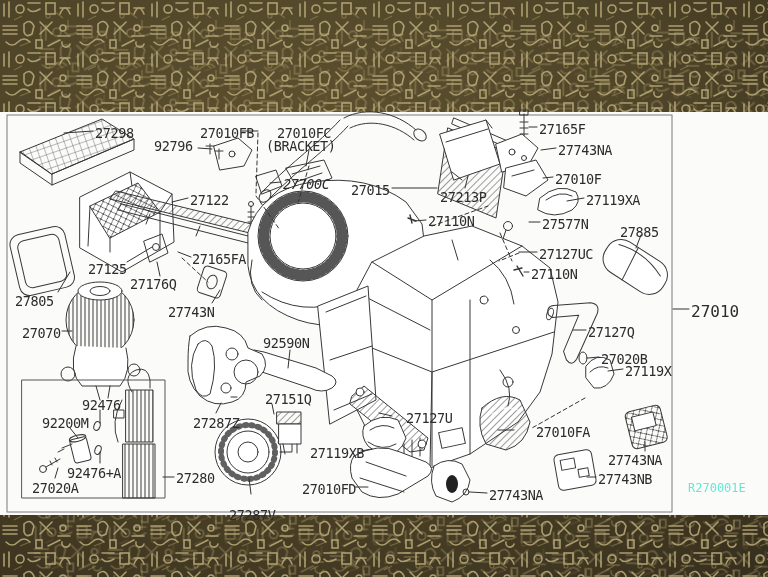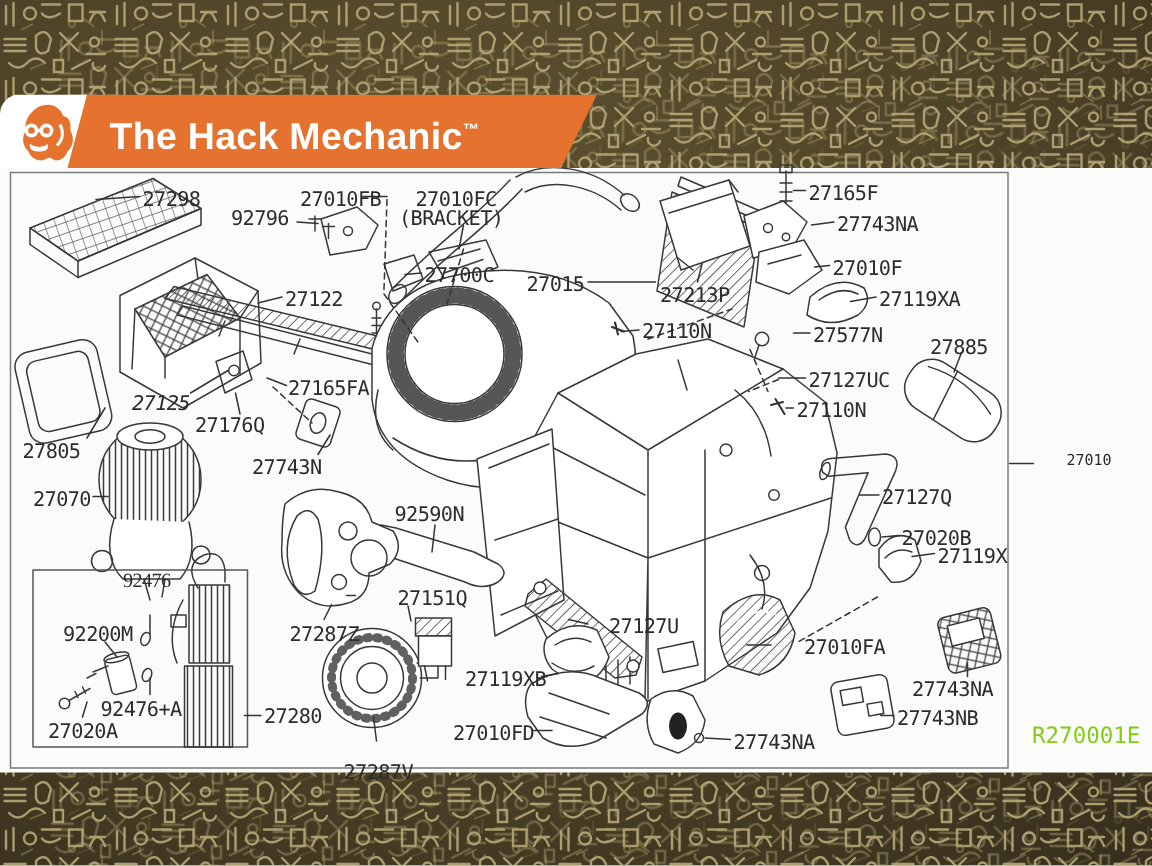--- a/index.html
+++ b/index.html
@@ -10,22 +10,22 @@
   #art{position:absolute;left:0;top:0;width:768px;height:577px;}
   
   #banner{position:absolute;left:0;top:63px;width:420px;height:49px;}
   #banner .band{position:absolute;left:0;top:0;width:420px;height:49px;background:#e5722e;clip-path:polygon(10px 0,398px 0,374px 49px,0 49px);}
   #banner .logoblock{position:absolute;left:0;top:0;}
   #banner .title{position:absolute;left:73px;top:0;height:49px;line-height:49px;color:#ffffff;font-weight:bold;font-size:25px;letter-spacing:.2px;white-space:nowrap;}
   #banner .title .tm{font-size:11px;vertical-align:super;letter-spacing:0;}
   
   #labels{position:absolute;left:0;top:0;width:768px;height:577px;}
   .part-label{position:absolute;font-family:"DejaVu Sans Mono",monospace;font-size:13.5px;font-weight:500;letter-spacing:-0.4px;color:#2c2c2c;white-space:nowrap;}
-  .ref-code{position:absolute;left:688px;top:481px;font-family:"DejaVu Sans Mono",monospace;font-size:15px;color:#84cc16;}
-  .assembly-label{position:absolute;left:691px;top:302px;font-family:"DejaVu Sans Mono",monospace;font-size:10px;color:#2c2c2c;margin-left:20px;}
+  .ref-code{position:absolute;left:688px;top:481px;font-family:"DejaVu Sans Mono",monospace;font-size:12px;color:#5eead4;}
+  .assembly-label{position:absolute;left:691px;top:302px;font-family:"DejaVu Sans Mono",monospace;font-size:16px;color:#2c2c2c;}
 </style>
 </head>
 <body>
 
 <div id="page">
 
   <svg id="bg" viewBox="0 0 768 577" aria-hidden="true">
     <defs>
       <pattern id="glyphs" patternUnits="userSpaceOnUse" width="74" height="50">
         <g stroke="#d6c48c" stroke-width="1.6" fill="none" opacity="0.9" stroke-linecap="round">
@@ -296,24 +296,24 @@
   </svg>
 
   <div id="labels">
     <div class="assembly-label">27010</div>
     <div class="ref-code">R270001E</div>
   <div class="part-label" style="left: 95px; top: 125px;">27298</div>
       <div class="part-label" style="left: 176px; top: 125px; margin-left: 24px;">27010FB</div>
       <div class="part-label" style="left: 154px; top: 138px;">92796</div>
       <div class="part-label" style="left: 277px; top: 125px;">27010FC</div>
       <div class="part-label" style="left: 266px; top: 138px;">(BRACKET)</div>
-      <div class="part-label" style="left: 283px; top: 176px;">27700C</div>
+      <div class="part-label" style="left: 283px; top: 176px; font-style: italic;">27700C</div>
       <div class="part-label" style="left: 190px; top: 192px;">27122</div>
       <div class="part-label" style="left: 192px; top: 251px;">27165FA</div>
-      <div class="part-label" style="left: 88px; top: 261px; font-style: italic;">27125</div>
+      <div class="part-label" style="left: 88px; top: 261px;">27125</div>
       <div class="part-label" style="left: 130px; top: 276px;">27176Q</div>
       <div class="part-label" style="left: 15px; top: 293px;">27805</div>
       <div class="part-label" style="left: 168px; top: 304px;">27743N</div>
       <div class="part-label" style="left: 22px; top: 325px;">27070</div>
       <div class="part-label" style="left: 351px; top: 182px;">27015</div>
       <div class="part-label" style="left: 440px; top: 189px;">27213P</div>
       <div class="part-label" style="left: 428px; top: 213px;">27110N</div>
       <div class="part-label" style="left: 539px; top: 121px;">27165F</div>
       <div class="part-label" style="left: 558px; top: 142px;">27743NA</div>
       <div class="part-label" style="left: 555px; top: 171px;">27010F</div>
@@ -321,46 +321,29 @@
       <div class="part-label" style="left: 542px; top: 216px;">27577N</div>
       <div class="part-label" style="left: 620px; top: 224px;">27885</div>
       <div class="part-label" style="left: 539px; top: 246px;">27127UC</div>
       <div class="part-label" style="left: 531px; top: 266px;">27110N</div>
       <div class="part-label" style="left: 588px; top: 324px; text-align: right;">27127Q</div>
       <div class="part-label" style="left: 601px; top: 351px;">27020B</div>
       <div class="part-label" style="left: 625px; top: 363px;">27119X</div>
       <div class="part-label" style="left: 263px; top: 335px;">92590N</div>
       <div class="part-label" style="left: 239px; top: 391px; margin-left: 26px;">27151Q</div>
       <div class="part-label" style="left: 193px; top: 415px;">27287Z</div>
-      <div class="part-label" style="left: 82px; top: 379px; font-family: Liberation Serif, serif;">92476</div>
+      <div class="part-label" style="left: 82px; top: 397px;">92476</div>
       <div class="part-label" style="left: 42px; top: 415px;">92200M</div>
       <div class="part-label" style="left: 67px; top: 465px;">92476+A</div>
       <div class="part-label" style="left: 32px; top: 480px;">27020A</div>
       <div class="part-label" style="left: 176px; top: 470px;">27280</div>
       <div class="part-label" style="left: 229px; top: 496px; margin-top: 11px;">27287V</div>
       <div class="part-label" style="left: 406px; top: 410px;">27127U</div>
       <div class="part-label" style="left: 310px; top: 445px;">27119XB</div>
       <div class="part-label" style="left: 302px; top: 481px;">27010FD</div>
       <div class="part-label" style="left: 489px; top: 487px;">27743NA</div>
       <div class="part-label" style="left: 536px; top: 424px;">27010FA</div>
       <div class="part-label" style="left: 608px; top: 452px;">27743NA</div>
       <div class="part-label" style="left: 598px; top: 471px;">27743NB</div>
     </div>
 
-  <div id="banner">
-    <div class="band"></div>
-    <svg class="logoblock" width="70" height="49" viewBox="0 0 70 49">
-      <path d="M13,0 H58 L45,49 H0 V13 A13,13 0 0 1 13,0 Z" fill="#ffffff"></path>
-      <g>
-        <path d="M26,8 q12,-4 16,6 q6,2 5,10 q4,8 -2,14 q-2,6 -8,6 l-4,-2 -5,2 q-7,0 -9,-6 q-6,-6 -2,-14 q-1,-10 9,-16 z" fill="#e5722e"></path>
-        <circle cx="21" cy="24" r="4.6" fill="#ffffff"></circle>
-          <circle cx="31" cy="24" r="4.6" fill="#ffffff"></circle>
-        <circle cx="21" cy="24" r="2.2" fill="#e5722e"></circle>
-          <circle cx="31" cy="24" r="2.2" fill="#e5722e"></circle>
-        <rect x="24.5" y="22.8" width="3.5" height="2.4" fill="#ffffff"></rect>
-        <path d="M20,33 q6,4 12,0 q1,5 -6,5 q-7,0 -6,-5 z" fill="#ffffff"></path>
-        <path d="M12,20 q-4,8 2,14 M40,20 q4,8 -2,14" stroke="#ffffff" stroke-width="2" fill="none"></path>
-      </g>
-    </svg>
-    <div class="title"><span>The Hack Mechanic</span><span class="tm">™</span></div>
-  </div>
 
 </div>
 
 </body></html>

